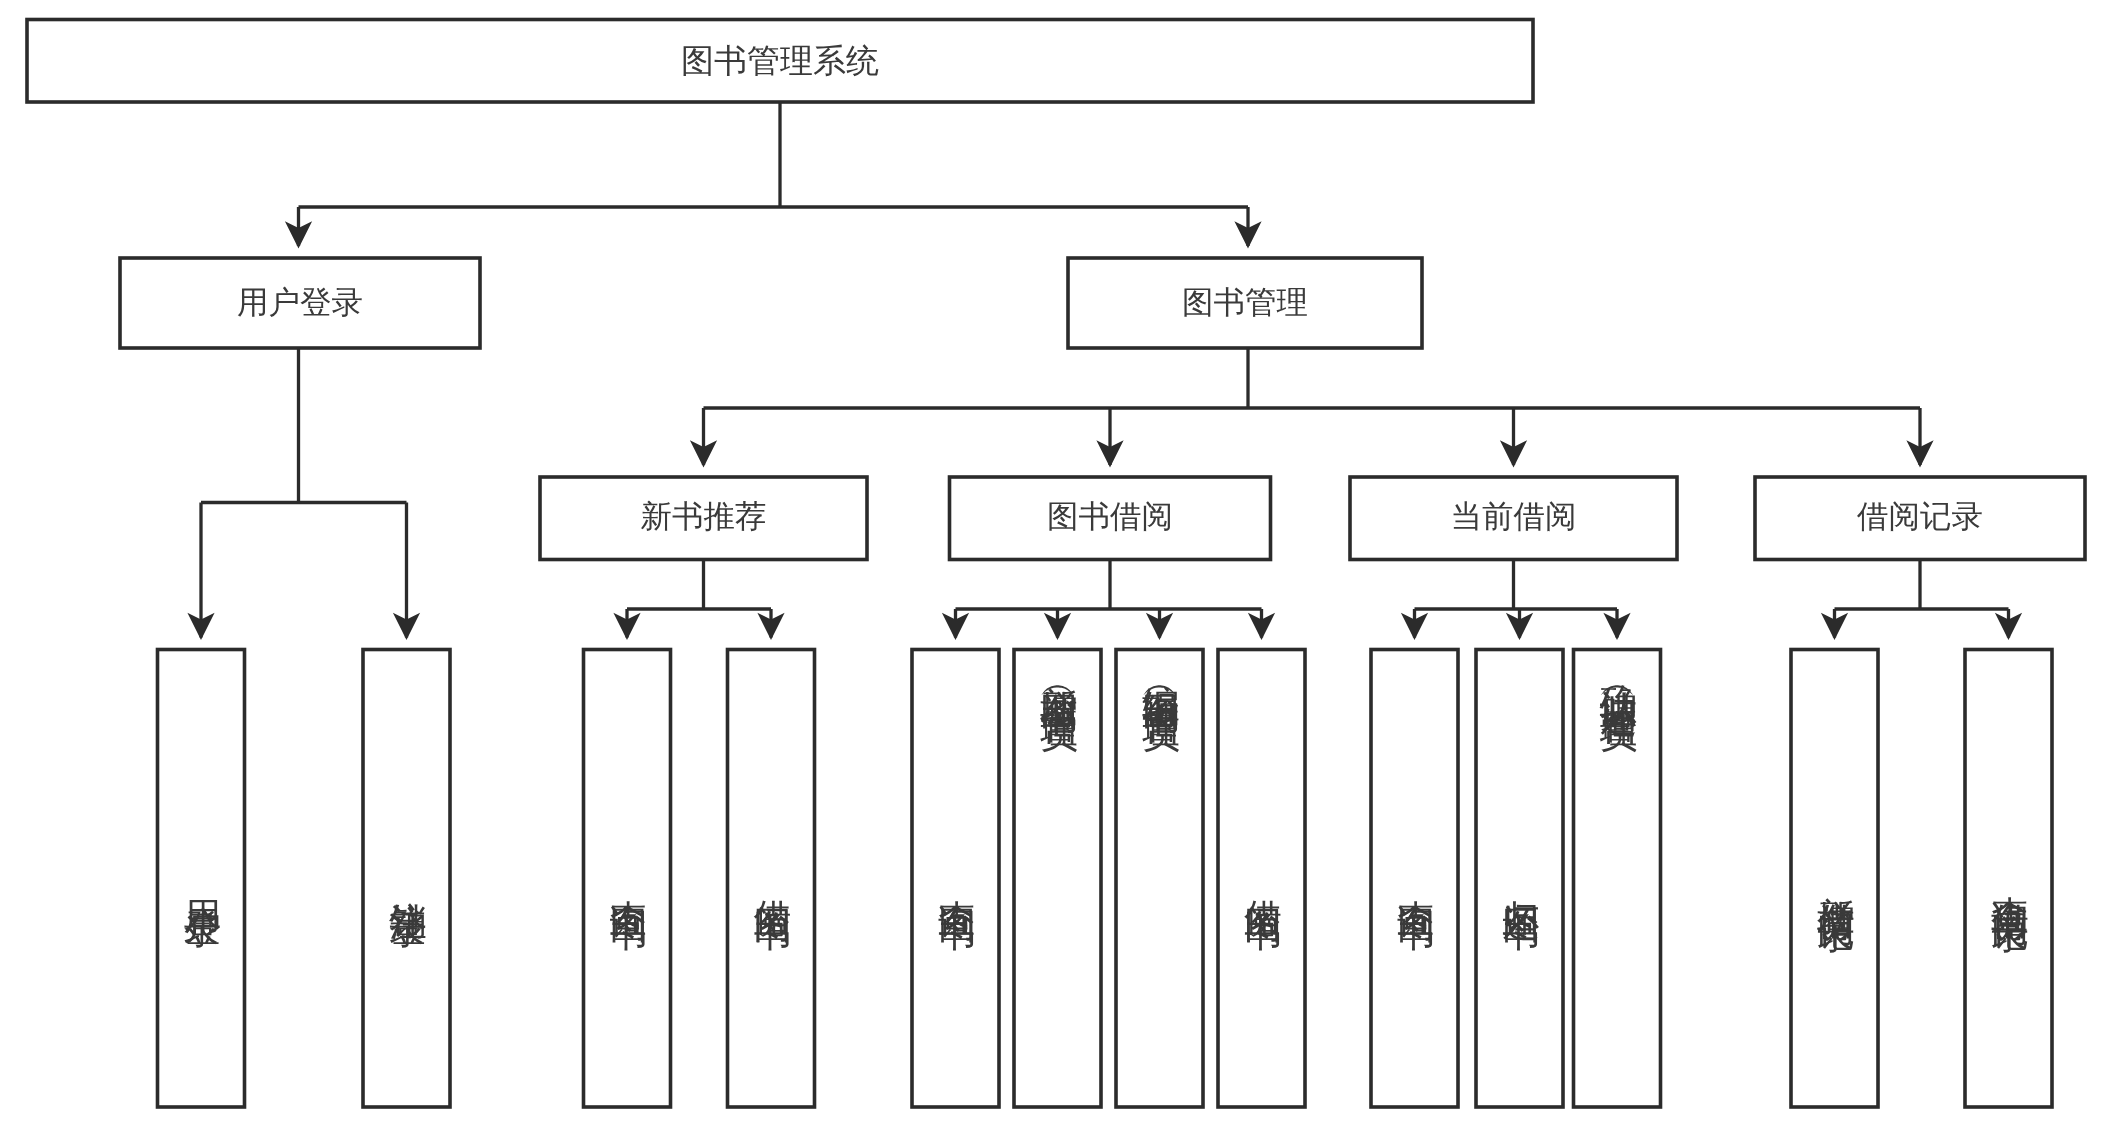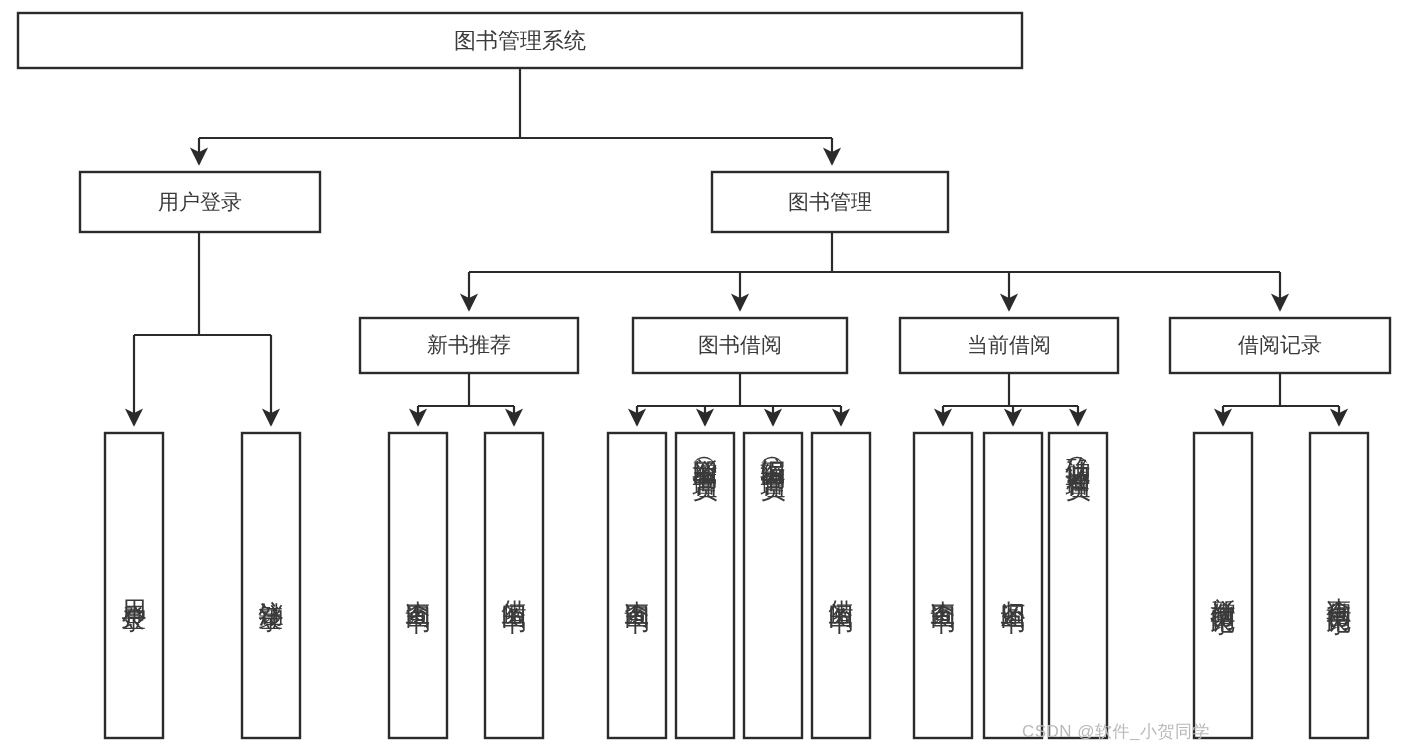--- a/index.html
+++ b/index.html
@@ -237,15 +237,14 @@
   </div>
 
   <div class="leaf-label-wrap" style="left:1194px;top:433px;width:58px;height:305px;">
     <span class="leaf-label centered">新增借阅记录</span>
   </div>
 
   <div class="leaf-label-wrap" style="left:1310px;top:433px;width:58px;height:305px;">
     <span class="leaf-label centered">查询借阅记录</span>
   </div>
 
-  <div class="watermark">CSDN @软件_小贺同学</div>
 
 </div>
 
 </body></html>

